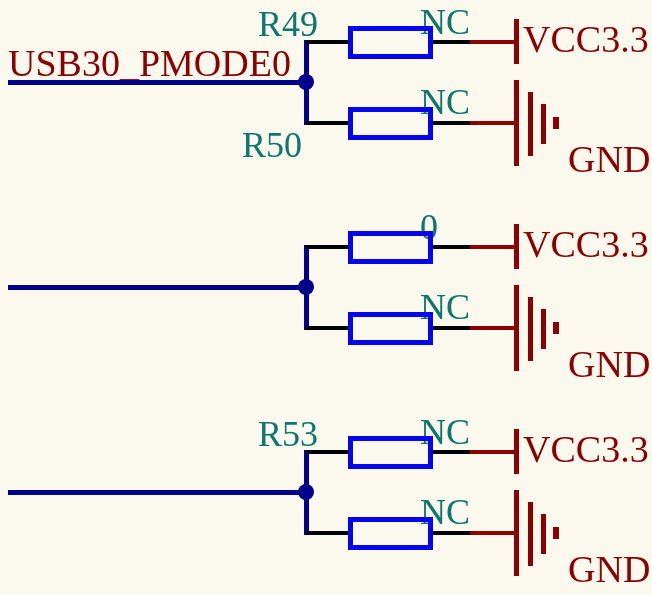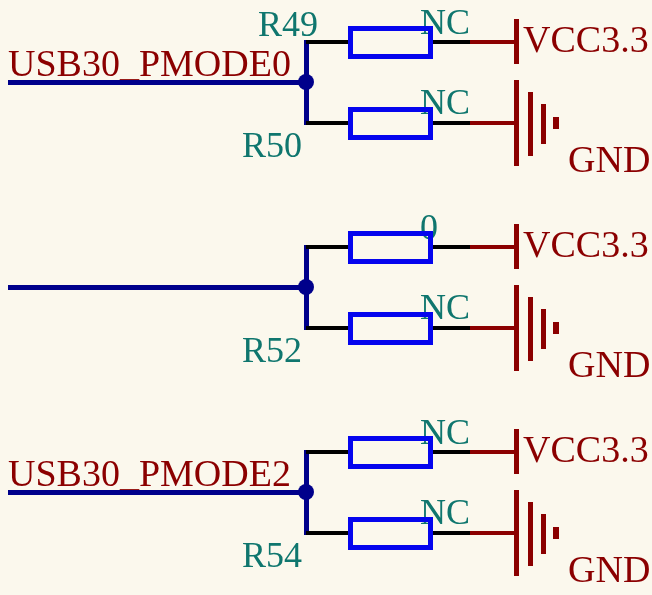--- a/index.html
+++ b/index.html
@@ -111,48 +111,46 @@
     <div class="junction"></div>
 
     <div class="txt value-top">0</div>
     <div class="pin pin-l-top"></div>
     <div class="res res-top"></div>
     <div class="pin pin-r-top"></div>
     <div class="pwire pwire-top"></div>
     <div class="pbar vcc-bar"></div>
     <div class="power-txt vcc-txt">VCC3.3</div>
 
-    <div class="txt designator-bot">R52</div>
     <div class="txt value-bot">NC</div>
     <div class="pin pin-l-bot"></div>
     <div class="res res-bot"></div>
     <div class="pin pin-r-bot"></div>
     <div class="pwire pwire-bot"></div>
     <div class="pbar gnd-b1"></div>
     <div class="pbar gnd-b2"></div>
     <div class="pbar gnd-b3"></div>
     <div class="pbar gnd-b4"></div>
     <div class="power-txt gnd-txt">GND</div>
   </div>
 
   <div class="group g2">
-    <div class="net-label">USB30_PMODE2</div>
     <div class="wire net-wire"></div>
     <div class="wire v-wire"></div>
     <div class="junction"></div>
 
+    <div class="txt designator-top">R53</div>
     <div class="txt value-top">NC</div>
     <div class="pin pin-l-top"></div>
     <div class="res res-top"></div>
     <div class="pin pin-r-top"></div>
     <div class="pwire pwire-top"></div>
     <div class="pbar vcc-bar"></div>
     <div class="power-txt vcc-txt">VCC3.3</div>
 
-    <div class="txt designator-bot">R54</div>
     <div class="txt value-bot">NC</div>
     <div class="pin pin-l-bot"></div>
     <div class="res res-bot"></div>
     <div class="pin pin-r-bot"></div>
     <div class="pwire pwire-bot"></div>
     <div class="pbar gnd-b1"></div>
     <div class="pbar gnd-b2"></div>
     <div class="pbar gnd-b3"></div>
     <div class="pbar gnd-b4"></div>
     <div class="power-txt gnd-txt">GND</div>

